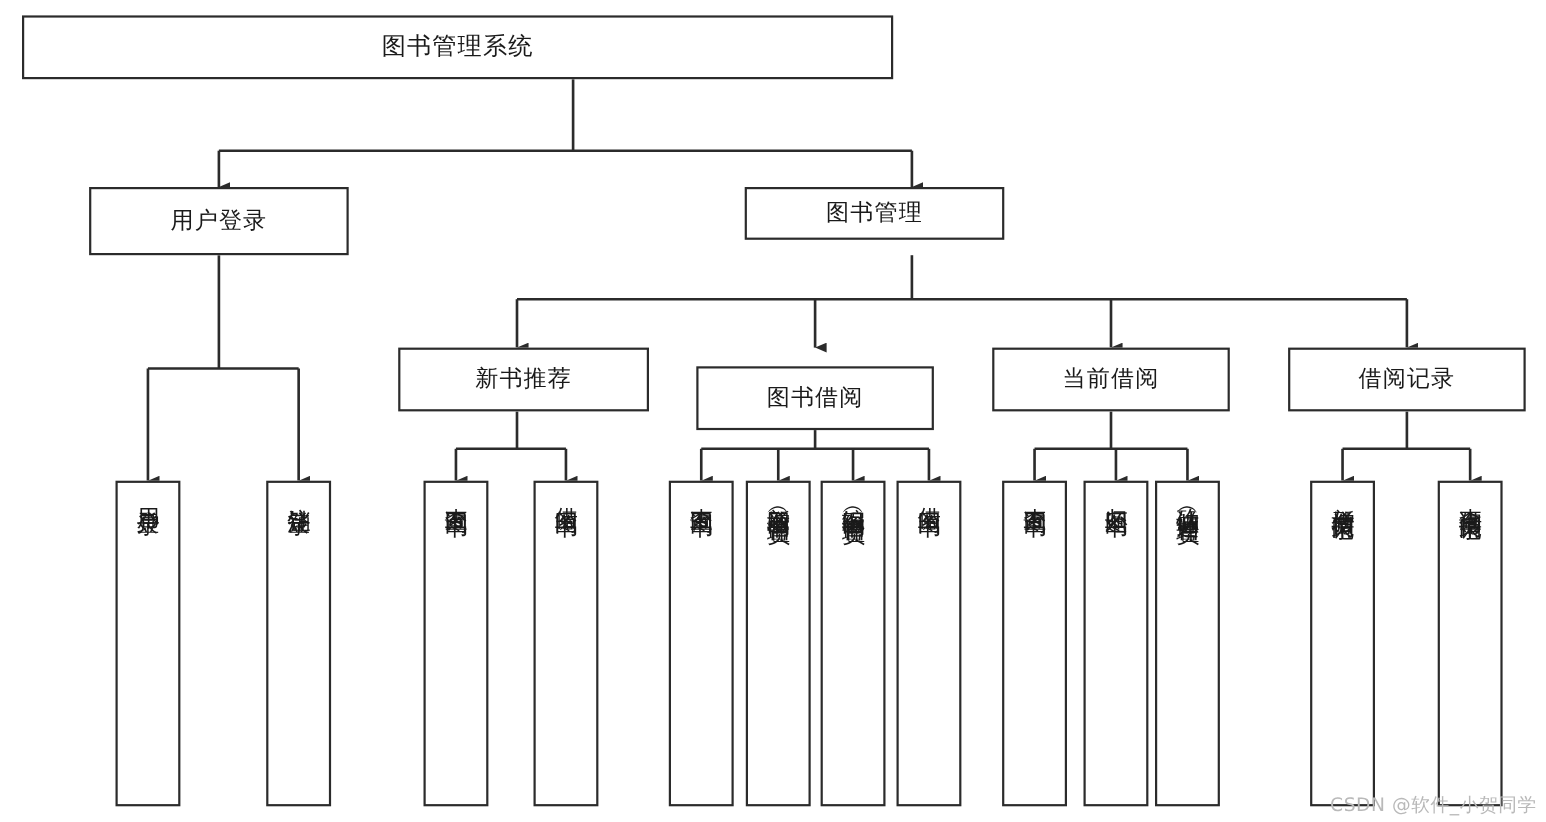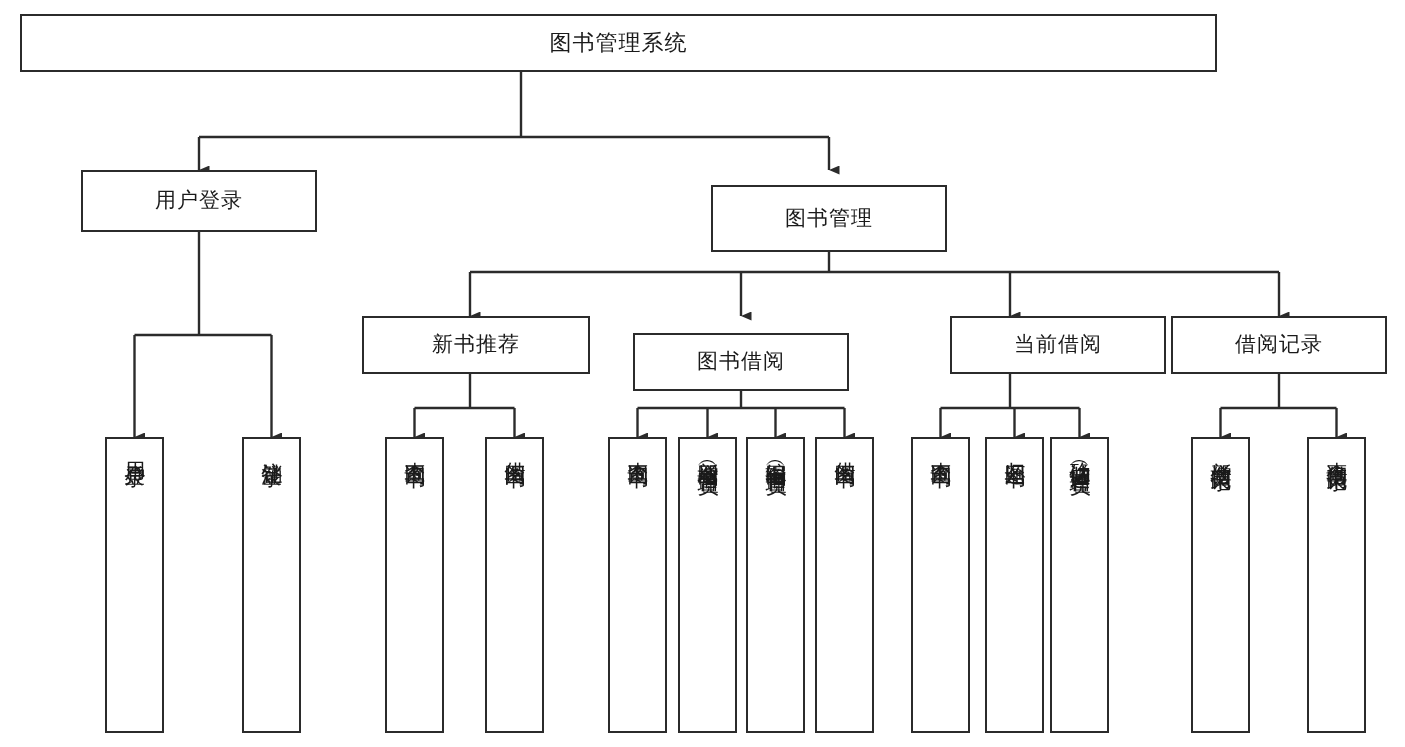--- a/index.html
+++ b/index.html
@@ -110,36 +110,36 @@
         <path d="M 1014.5 408 L 1014.5 437" marker-end="url(#arrowhead)"></path>
         <path d="M 1079.5 408 L 1079.5 437" marker-end="url(#arrowhead)"></path>
         <path d="M 1279 374 L 1279 408"></path>
         <path d="M 1220.5 408 L 1336.5 408"></path>
         <path d="M 1220.5 408 L 1220.5 437" marker-end="url(#arrowhead)"></path>
         <path d="M 1336.5 408 L 1336.5 437" marker-end="url(#arrowhead)"></path>
       </g>
   </svg>
 
   <div id="nodes">
-      <div class="node horiz root" style="left: 20px; top: 14px; width: 1197px; height: 58px;">
+      <div class="node horiz root" style="left: 20px; top: 14px; width: 792px; height: 58px;">
         <span class="label">图书管理系统</span>
       </div>
       <div class="node horiz level2" style="left: 81px; top: 170px; width: 236px; height: 62px;">
         <span class="label">用户登录</span>
       </div>
-      <div class="node horiz level2" style="left: 711px; top: 170px; width: 236px; height: 67px; margin-top: 15px;">
+      <div class="node horiz level2" style="left: 677px; top: 170px; width: 236px; height: 48px;">
         <span class="label">图书管理</span>
       </div>
       <div class="node horiz level3" style="left: 362px; top: 316px; width: 228px; height: 58px;">
         <span class="label">新书推荐</span>
       </div>
       <div class="node horiz level3" style="left: 633px; top: 333px; width: 216px; height: 58px;">
         <span class="label">图书借阅</span>
       </div>
-      <div class="node horiz level3" style="left: 950px; top: 316px; width: 216px; height: 58px;">
+      <div class="node horiz level3" style="left: 902px; top: 316px; width: 216px; height: 58px;">
         <span class="label">当前借阅</span>
       </div>
       <div class="node horiz level3" style="left: 1171px; top: 316px; width: 216px; height: 58px;">
         <span class="label">借阅记录</span>
       </div>
       <div class="node vert leaf" style="left: 105px; top: 437px; width: 59px; height: 296px;">
         <span class="label">用户登录</span>
       </div>
       <div class="node vert leaf" style="left: 242px; top: 437px; width: 59px; height: 296px;">
         <span class="label">注销登录</span>
@@ -172,14 +172,15 @@
         <span class="label">确认归还（管理员）</span>
       </div>
       <div class="node vert leaf" style="left: 1191px; top: 437px; width: 59px; height: 296px;">
         <span class="label">新增借阅记录</span>
       </div>
       <div class="node vert leaf" style="left: 1307px; top: 437px; width: 59px; height: 296px;">
         <span class="label">查询借阅记录</span>
       </div>
     </div>
 
+  <div id="watermark">CSDN @软件_小贺同学</div>
 
 </div>
 
 </body></html>

